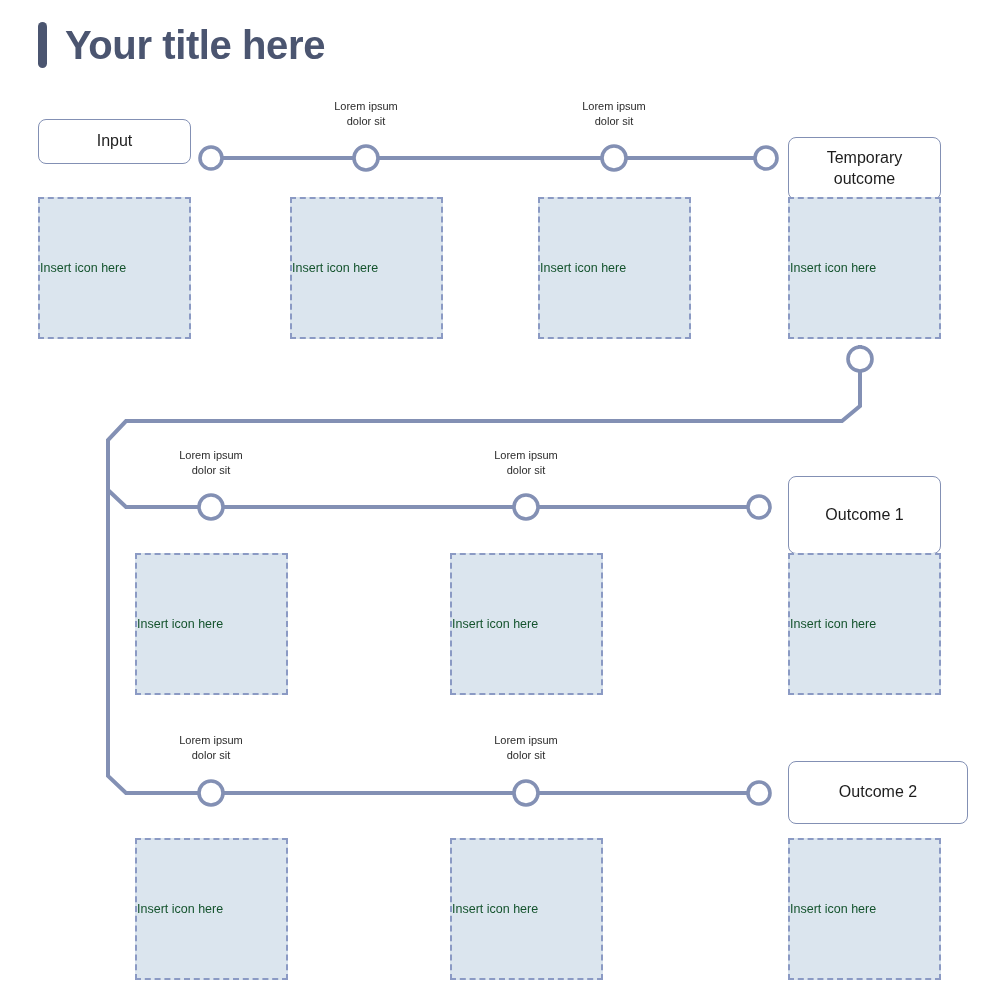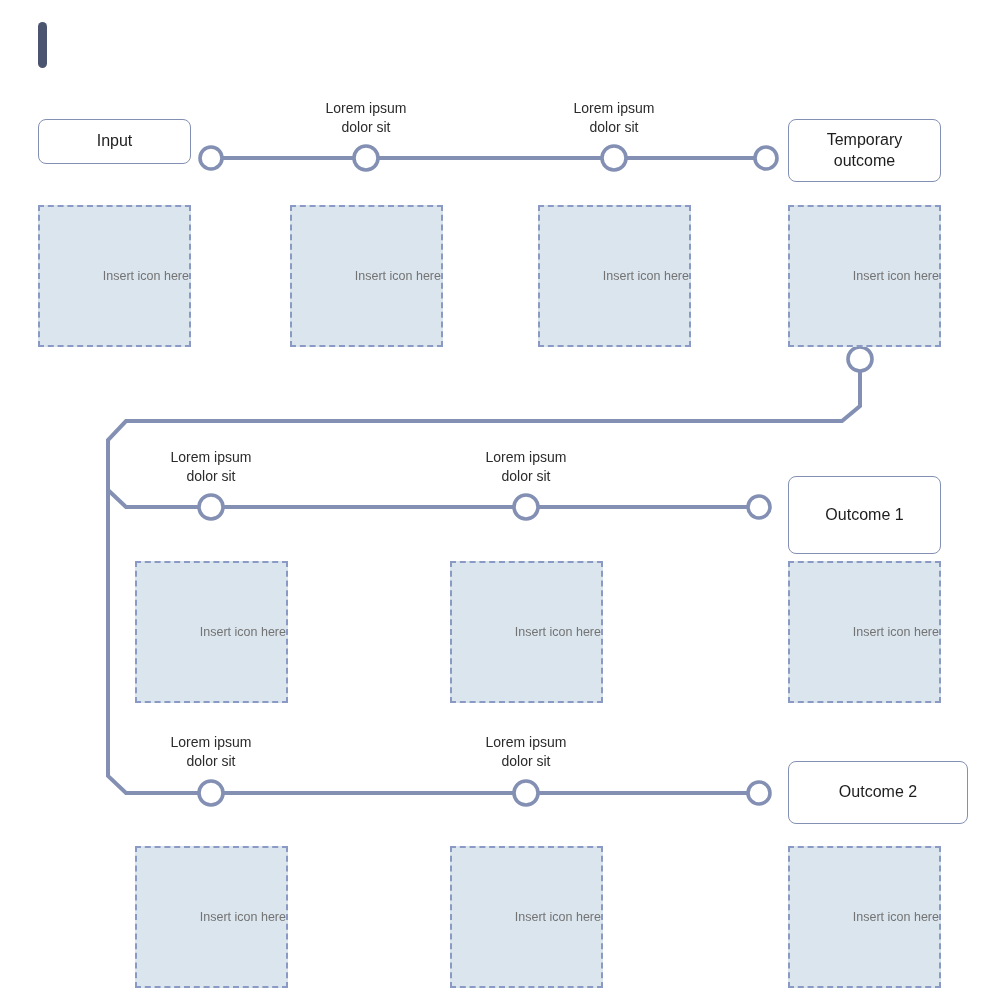--- a/index.html
+++ b/index.html
@@ -68,42 +68,42 @@
   }
 
   
   .icon-box {
     position: absolute;
     box-sizing: border-box;
     background: #dbe5ee;
     border: 2.2px dashed #8b9ac4;
     display: flex;
     align-items: center;
-    justify-content: flex-end;
-    color: #737373;
+    justify-content: flex-start;
+    color: #14532d;
     font-size: 12.5px;
     text-align: center;
-    margin-top: 8px;
   }
 
   
   .step-label {
     position: absolute;
     text-align: center;
     color: #2b2b2b;
-    font-size: 14px;
+    font-size: 11px;
     line-height: 1.35;
     white-space: pre-line;
   }
 </style>
 </head>
 <body>
 
 <div class="title-row">
   <div class="title-accent"></div>
+  <div class="title-text">Your title here</div>
 </div>
 
 <svg id="connectors" viewBox="0 0 982 1000" xmlns="http://www.w3.org/2000/svg">
   <g fill="none" stroke="#8390b4" stroke-width="4" stroke-linecap="butt" stroke-linejoin="miter">
 
     <line x1="211" y1="158" x2="766" y2="158"></line>
 
     <line x1="860" y1="345" x2="860" y2="372"></line>
 
     <path d="M 860 368
@@ -146,21 +146,21 @@
 <div class="node-box" style="left:38px; top:119px; width:153px; height:45px;">
   <span>Input</span>
 </div>
 
 <div class="step-label" style="left:296px; top:99px; width:140px;">Lorem ipsum
 dolor sit</div>
 
 <div class="step-label" style="left:544px; top:99px; width:140px;">Lorem ipsum
 dolor sit</div>
 
-<div class="node-box" style="left:788px; top:119px; width:153px; height:63px;">
+<div class="node-box" style="left:788px; top:137px; width:153px; height:63px;">
   <span>Temporary outcome</span>
 </div>
 
 <div class="icon-box" style="left:38px; top:197px; width:153px; height:142px;">
   <span>Insert icon here</span>
 </div>
 <div class="icon-box" style="left:290px; top:197px; width:153px; height:142px;">
   <span>Insert icon here</span>
 </div>
 <div class="icon-box" style="left:538px; top:197px; width:153px; height:142px;">

